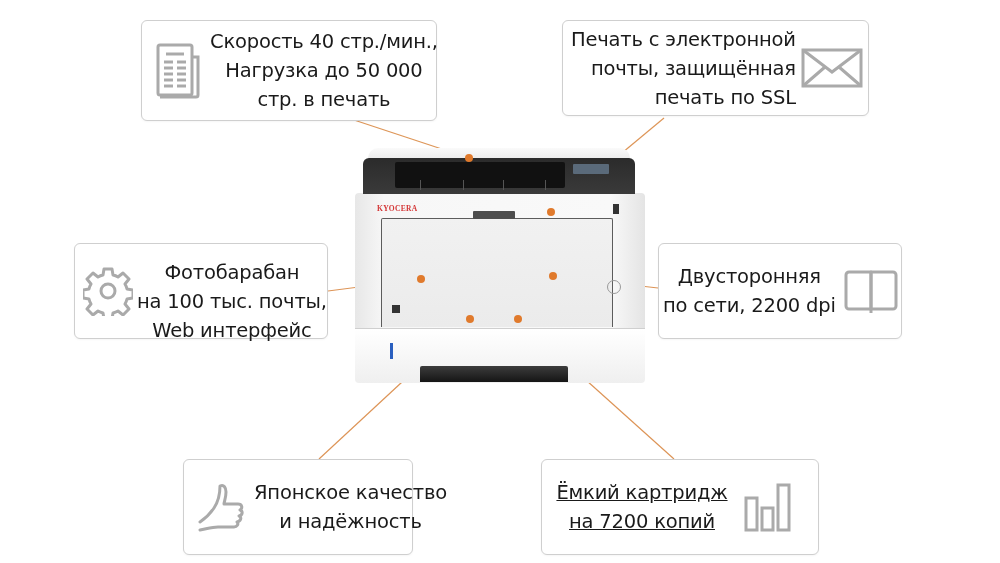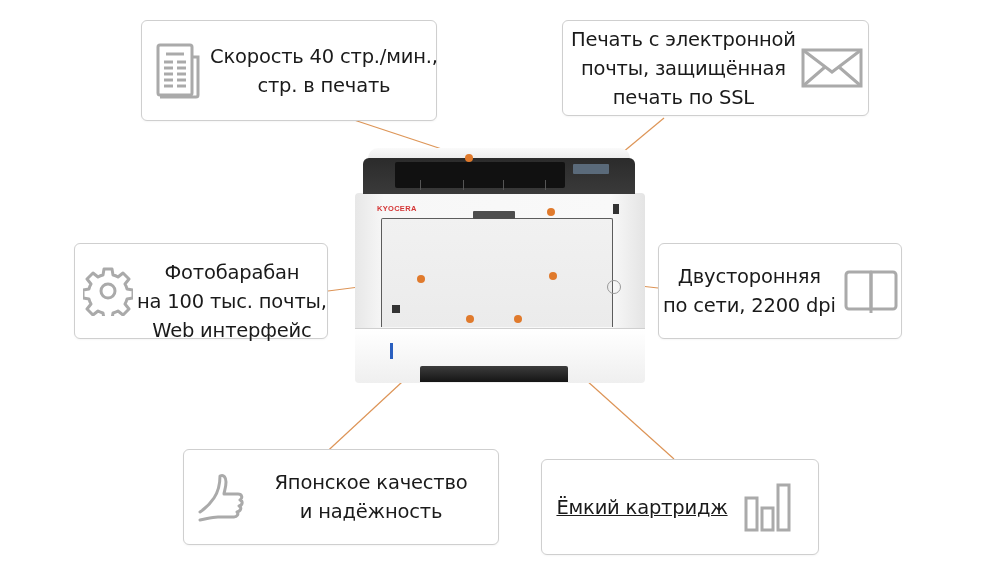--- a/index.html
+++ b/index.html
@@ -27,26 +27,26 @@
     color: #1a1a1a;
   }
   .callout .text span { display: block; white-space: nowrap; }
   .callout .icon { flex: 0 0 auto; display: flex; align-items: center; justify-content: center; }
   .icon svg { display: block; }
 
   #c-speed   { left: 141px; top: 20px;  width: 296px; height: 101px; }
   #c-email   { left: 562px; top: 20px;  width: 307px; height: 96px; }
   #c-drum    { left: 74px;  top: 243px; width: 254px; height: 96px; }
   #c-duplex  { left: 658px; top: 243px; width: 244px; height: 96px; }
-  #c-quality { left: 183px; top: 449px; width: 316px; height: 96px; }
+  #c-quality { left: 183px; top: 459px; width: 230px; height: 96px; }
   #c-cart    { left: 541px; top: 459px; width: 278px; height: 96px; }
 
   #c-speed .icon   { width: 62px; padding-left: 6px; }
   #c-speed .text   { padding-right: 10px; }
-  #c-email .text   { padding-left: 8px; }
+  #c-email .text   { padding-left: 8px; text-align: right; }
   #c-email .icon   { width: 72px; padding-right: 8px; }
   #c-drum .icon    { width: 58px; padding-left: 4px; }
   #c-drum .text    { padding-right: 6px; margin-top: 21px; }
   #c-duplex .text  { padding-left: 4px; text-align: center; }
   #c-duplex .icon  { width: 70px; padding-right: 6px; }
   #c-quality .icon { width: 64px; padding-left: 6px; }
   #c-quality .text { padding-right: 10px; }
   #c-cart .text    { padding-left: 14px; text-decoration: underline; }
   #c-cart .icon    { width: 80px; padding-right: 10px; }
 
@@ -55,21 +55,21 @@
   .p-top { position: absolute; left: 13px; top: 0; width: 262px; height: 14px; background: linear-gradient(#fafafa,#e8e8e8); border-radius: 10px 10px 0 0; }
   .p-dark { position: absolute; left: 8px; top: 10px; width: 272px; height: 36px; background: linear-gradient(#2b2b2b,#3a3a3a); border-radius: 6px 6px 0 0; }
   .p-tray { position: absolute; left: 40px; top: 14px; width: 170px; height: 26px; background: #111; border-radius: 2px; }
   .p-tray-bar { position: absolute; top: 32px; width: 1px; height: 10px; background: #555; }
   .p-panel { position: absolute; left: 218px; top: 16px; width: 36px; height: 10px; background: #5a6a7a; border-radius: 1px; }
   .p-body { position: absolute; left: 0; top: 45px; width: 290px; height: 185px;
     background: linear-gradient(90deg,#e7e7e7 0%,#f7f7f7 10%,#f9f9f9 88%,#e4e4e4 100%);
     border-radius: 4px; }
   .p-front { position: absolute; left: 26px; top: 70px; width: 230px; height: 108px; background: linear-gradient(#f1f1f1,#ebebeb); border: 1px solid #5c5c5c; border-bottom: none; border-radius: 2px 2px 0 0; }
   .p-handle { position: absolute; left: 118px; top: 63px; width: 42px; height: 8px; background: #4d4d4d; border-radius: 1px; }
-  .p-logo { position: absolute; left: 22px; top: 56px; font-size: 7.5px; font-weight: bold; color: #d43535; letter-spacing: 0.3px; font-family: Liberation Sans, sans-serif; }
+  .p-logo { position: absolute; left: 22px; top: 56px; font-size: 7.5px; font-weight: bold; color: #d43535; letter-spacing: 0.3px; font-family: Liberation Serif, serif; }
   .p-usb { position: absolute; left: 258px; top: 56px; width: 6px; height: 10px; background: #333; }
   .p-power { position: absolute; left: 252px; top: 132px; width: 12px; height: 12px; border: 1px solid #9a9a9a; border-radius: 50%; }
   .p-nfc { position: absolute; left: 37px; top: 157px; width: 8px; height: 8px; background: #333; }
   .p-cassette { position: absolute; left: 0; top: 180px; width: 290px; height: 54px; background: linear-gradient(#ffffff,#efefef); border-top: 1px solid #cfcfcf; border-radius: 0 0 4px 4px; }
   .p-gauge { position: absolute; left: 35px; top: 195px; width: 3px; height: 16px; background: #2a5fbf; }
   .p-slot { position: absolute; left: 65px; top: 218px; width: 148px; height: 16px; background: linear-gradient(#3c3c3c,#151515); border-radius: 2px 2px 0 0; }
 
   #leaders { position: absolute; left: 0; top: 0; width: 1000px; height: 563px; pointer-events: none; }
 </style>
 </head>
@@ -133,20 +133,21 @@
           <line x1="21" y1="31" x2="30" y2="31"></line>
         <line x1="8" y1="37" x2="17" y2="37"></line>
           <line x1="21" y1="37" x2="30" y2="37"></line>
         <line x1="8" y1="43" x2="17" y2="43"></line>
           <line x1="21" y1="43" x2="30" y2="43"></line>
       </g>
     </svg>
   </div>
   <div class="text">
     <span>Скорость 40 стр./мин.,</span>
+    <span>Нагрузка до 50 000</span>
     <span>стр. в печать</span>
   </div>
 </div>
 
 <div class="callout" id="c-email">
   <div class="text">
     <span>Печать с электронной</span>
     <span>почты, защищённая</span>
     <span>печать по SSL</span>
   </div>
@@ -195,20 +196,21 @@
   </div>
   <div class="text">
     <span>Японское качество</span>
     <span>и надёжность</span>
   </div>
 </div>
 
 <div class="callout" id="c-cart">
   <div class="text">
     <span>Ёмкий картридж</span>
+    <span>на 7200 копий</span>
   </div>
   <div class="icon">
     <svg width="50" height="50" viewBox="0 0 50 50">
       <rect x="3" y="16" width="11" height="32" fill="none" stroke="#aaa" stroke-width="3"></rect>
       <rect x="19" y="26" width="11" height="22" fill="none" stroke="#aaa" stroke-width="3"></rect>
       <rect x="35" y="3" width="11" height="45" fill="none" stroke="#aaa" stroke-width="3"></rect>
     </svg>
   </div>
 </div>
 

